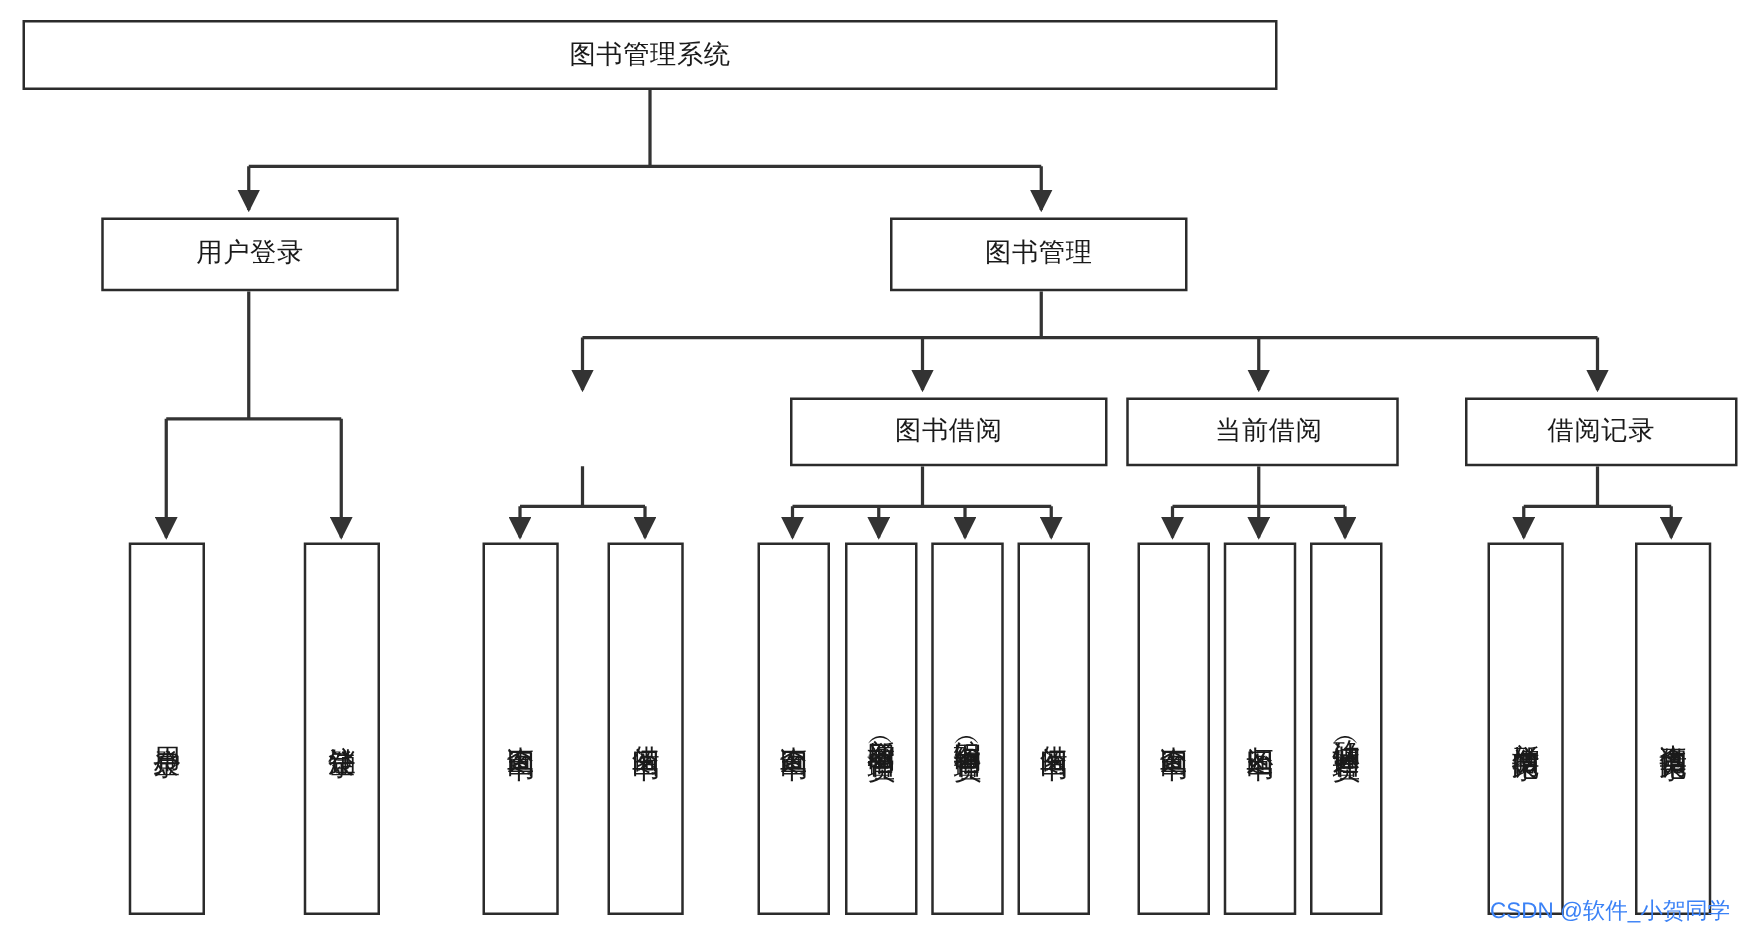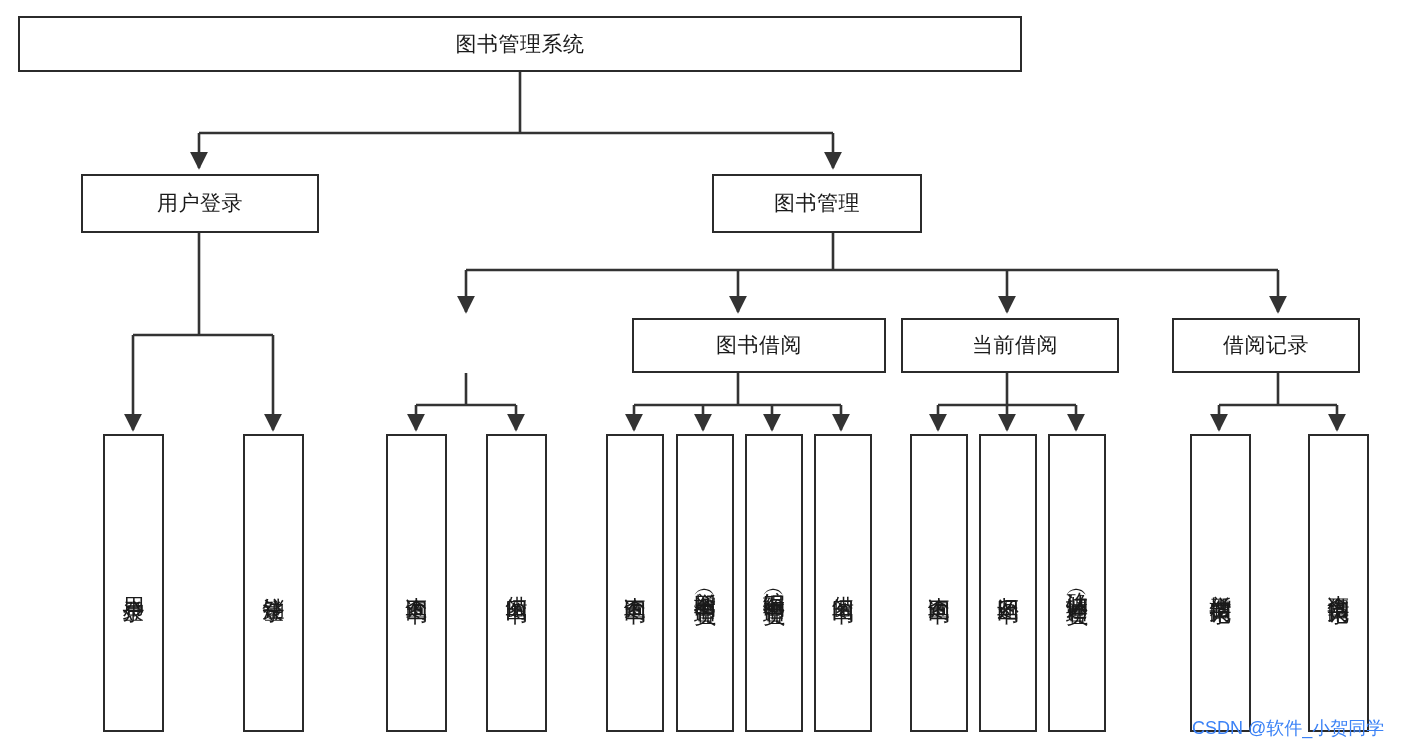--- a/index.html
+++ b/index.html
@@ -118,31 +118,31 @@
     </g>
   </svg>
 
   <div class="node horiz" style="left:18px; top:16px; width:1004px; height:56px;">
     <span class="node-label">图书管理系统</span>
   </div>
 
   <div class="node horiz" style="left:81px; top:174px; width:238px; height:59px;">
     <span class="node-label">用户登录</span>
   </div>
-  <div class="node horiz" style="left:712px; top:174px; width:210px; height:59px;">
+  <div class="node horiz" style="left:712px; top:174px; width:238px; height:59px;">
     <span class="node-label">图书管理</span>
   </div>
 
   <div class="node horiz" style="left:632px; top:318px; width:254px; height:55px;">
     <span class="node-label">图书借阅</span>
   </div>
   <div class="node horiz" style="left:901px; top:318px; width:218px; height:55px;padding-left:10px;">
     <span class="node-label">当前借阅</span>
   </div>
-  <div class="node horiz" style="left:1172px; top:318px; width:188px; height:55px;">
+  <div class="node horiz" style="left:1172px; top:318px; width:218px; height:55px;">
     <span class="node-label">借阅记录</span>
   </div>
 
   <div class="node vert" style="left:103px; top:434px; width:61px; height:298px;">
     <span class="node-label">用户登录</span>
   </div>
   <div class="node vert" style="left:243px; top:434px; width:61px; height:298px;">
     <span class="node-label">注销登录</span>
   </div>
 

